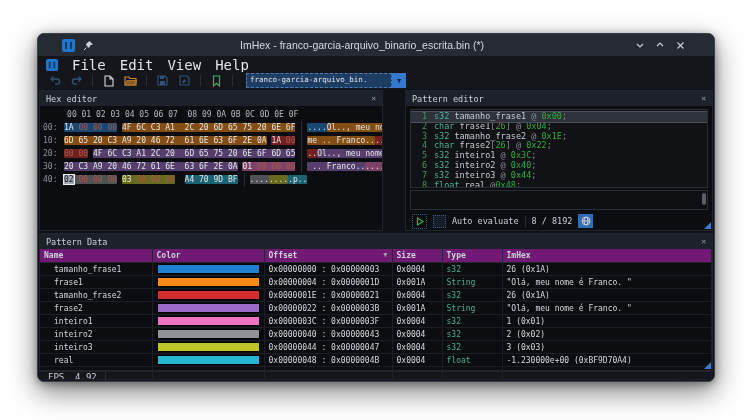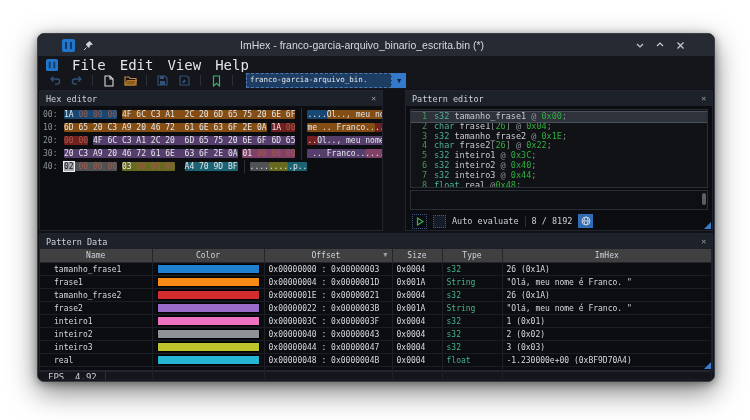--- a/index.html
+++ b/index.html
@@ -60,21 +60,21 @@
   .console .sb{position:absolute;right:1px;top:2px;width:4px;height:12px;background:#5a5f67;border-radius:2px;}
   .pat-foot{height:18px;display:flex;align-items:center;gap:6px;padding:0 6px;flex:0 0 auto;position:relative;}
   .playbox{width:13px;height:13px;border:1px dotted #3c5a88;display:flex;align-items:center;justify-content:center;}
   .checkbox{width:11px;height:11px;border:1px dotted #3c5a88;background:#161d2a;}
   .pat-foot .lbl{font-size:8.5px;color:#ccd0d6;}
   .vsep{width:1px;height:11px;background:#2b2f38;}
   .globebox{width:15px;height:14px;background:#2f6db8;display:flex;align-items:center;justify-content:center;}
   
   .pd-panel{height:136px;margin:2px 1px 0 1px;background:#0c0d10;display:flex;flex-direction:column;border:1px solid #22252d;flex:0 0 auto;position:relative;}
   table.pd{border-collapse:collapse;table-layout:fixed;width:100%;font-size:8px;}
-  table.pd th{background:#404040;color:#cfd3d9;font-weight:normal;text-align:center;height:13px;
+  table.pd th{background:#701a75;color:#cfd3d9;font-weight:bold;text-align:left;height:13px;
       padding:0 4px;border-right:1px solid #23262d;border-bottom:1px solid #23262d;white-space:nowrap;overflow:hidden;}
   table.pd td{height:12px;padding:0 4px;color:#d6d9de;border-right:1px solid #1d2026;border-bottom:1px solid #1b1e24;white-space:nowrap;overflow:hidden;}
   table.pd td.name{padding-left:14px;}
   table.pd td.type{color:#46b48e;}
   .swatch{height:8px;margin:0;background:#fff;border:1px solid #000;}
   th .sort{float:right;color:#9aa0a8;font-size:7px;}
   
   .statusbar{flex:1;background:#14161c;display:flex;align-items:center;gap:8px;padding:0 10px;border-top:1px solid #22252d;}
   .statusbar .fps{font-size:9px;color:#c8ccd2;white-space:pre;}
   .statusbar .ssep{width:1px;height:10px;background:#2b2f38;}
@@ -177,20 +177,21 @@
     </div>
 
     <div class="dock">
 
       <div class="panel hex-panel">
         <div class="panel-hdr">
           <span class="ptitle">Hex editor</span>
           <span class="pclose">✕</span>
         </div>
         <div class="hex-body">
+          <div class="hex-colhdr">     00 01 02 03 04 05 06 07  08 09 0A 0B 0C 0D 0E 0F</div>
           <div id="hex-rows">
               <div class="hex-row"><span class="hex-addr">00:</span><span class="hex-bytes"><span class="grp" style="background: rgb(24, 72, 113);"><span class="byte">1A</span> <span class="byte z">00</span> <span class="byte z">00</span> <span class="byte z">00</span></span> <span class="grp" style="background: rgb(132, 77, 19);"><span class="byte">4F</span> <span class="byte">6C</span> <span class="byte">C3</span> <span class="byte">A1</span>  <span class="byte">2C</span> <span class="byte">20</span> <span class="byte">6D</span> <span class="byte">65</span> <span class="byte">75</span> <span class="byte">20</span> <span class="byte">6E</span> <span class="byte">6F</span></span></span><span class="hex-ascii"><span class="grp" style="background: rgb(24, 72, 113);">....</span><span class="grp" style="background: rgb(132, 77, 19);">Ol.., meu no</span></span></div>
               <div class="hex-row"><span class="hex-addr">10:</span><span class="hex-bytes"><span class="grp" style="background: rgb(132, 77, 19);"><span class="byte">6D</span> <span class="byte">65</span> <span class="byte">20</span> <span class="byte">C3</span> <span class="byte">A9</span> <span class="byte">20</span> <span class="byte">46</span> <span class="byte">72</span>  <span class="byte">61</span> <span class="byte">6E</span> <span class="byte">63</span> <span class="byte">6F</span> <span class="byte">2E</span> <span class="byte">0A</span></span> <span class="grp" style="background: rgb(114, 31, 31);"><span class="byte">1A</span> <span class="byte z">00</span></span></span><span class="hex-ascii"><span class="grp" style="background: rgb(132, 77, 19);">me .. Franco..</span><span class="grp" style="background: rgb(114, 31, 31);">..</span></span></div>
               <div class="hex-row"><span class="hex-addr">20:</span><span class="hex-bytes"><span class="grp" style="background: rgb(114, 31, 31);"><span class="byte z">00</span> <span class="byte z">00</span></span> <span class="grp" style="background: rgb(85, 62, 108);"><span class="byte">4F</span> <span class="byte">6C</span> <span class="byte">C3</span> <span class="byte">A1</span> <span class="byte">2C</span> <span class="byte">20</span>  <span class="byte">6D</span> <span class="byte">65</span> <span class="byte">75</span> <span class="byte">20</span> <span class="byte">6E</span> <span class="byte">6F</span> <span class="byte">6D</span> <span class="byte">65</span></span></span><span class="hex-ascii"><span class="grp" style="background: rgb(114, 31, 31);">..</span><span class="grp" style="background: rgb(85, 62, 108);">Ol.., meu nome</span></span></div>
               <div class="hex-row"><span class="hex-addr">30:</span><span class="hex-bytes"><span class="grp" style="background: rgb(85, 62, 108);"><span class="byte">20</span> <span class="byte">C3</span> <span class="byte">A9</span> <span class="byte">20</span> <span class="byte">46</span> <span class="byte">72</span> <span class="byte">61</span> <span class="byte">6E</span>  <span class="byte">63</span> <span class="byte">6F</span> <span class="byte">2E</span> <span class="byte">0A</span></span> <span class="grp" style="background: rgb(128, 65, 105);"><span class="byte">01</span> <span class="byte z">00</span> <span class="byte z">00</span> <span class="byte z">00</span></span></span><span class="hex-ascii"><span class="grp" style="background: rgb(85, 62, 108);"> .. Franco..</span><span class="grp" style="background: rgb(128, 65, 105);">....</span></span></div>
               <div class="hex-row"><span class="hex-addr">40:</span><span class="hex-bytes"><span class="grp" style="background: rgb(80, 81, 83);"><span class="byte cursor">02</span> <span class="byte z">00</span> <span class="byte z">00</span> <span class="byte z">00</span></span> <span class="grp" style="background: rgb(103, 106, 30);"><span class="byte">03</span> <span class="byte z">00</span> <span class="byte z">00</span> <span class="byte z">00</span></span>  <span class="grp" style="background: rgb(27, 99, 115);"><span class="byte">A4</span> <span class="byte">70</span> <span class="byte">9D</span> <span class="byte">BF</span></span></span><span class="hex-ascii"><span class="grp" style="background: rgb(80, 81, 83);">....</span><span class="grp" style="background: rgb(103, 106, 30);">....</span><span class="grp" style="background: rgb(27, 99, 115);">.p..</span></span></div>
             </div>
         </div>
       </div>
 

